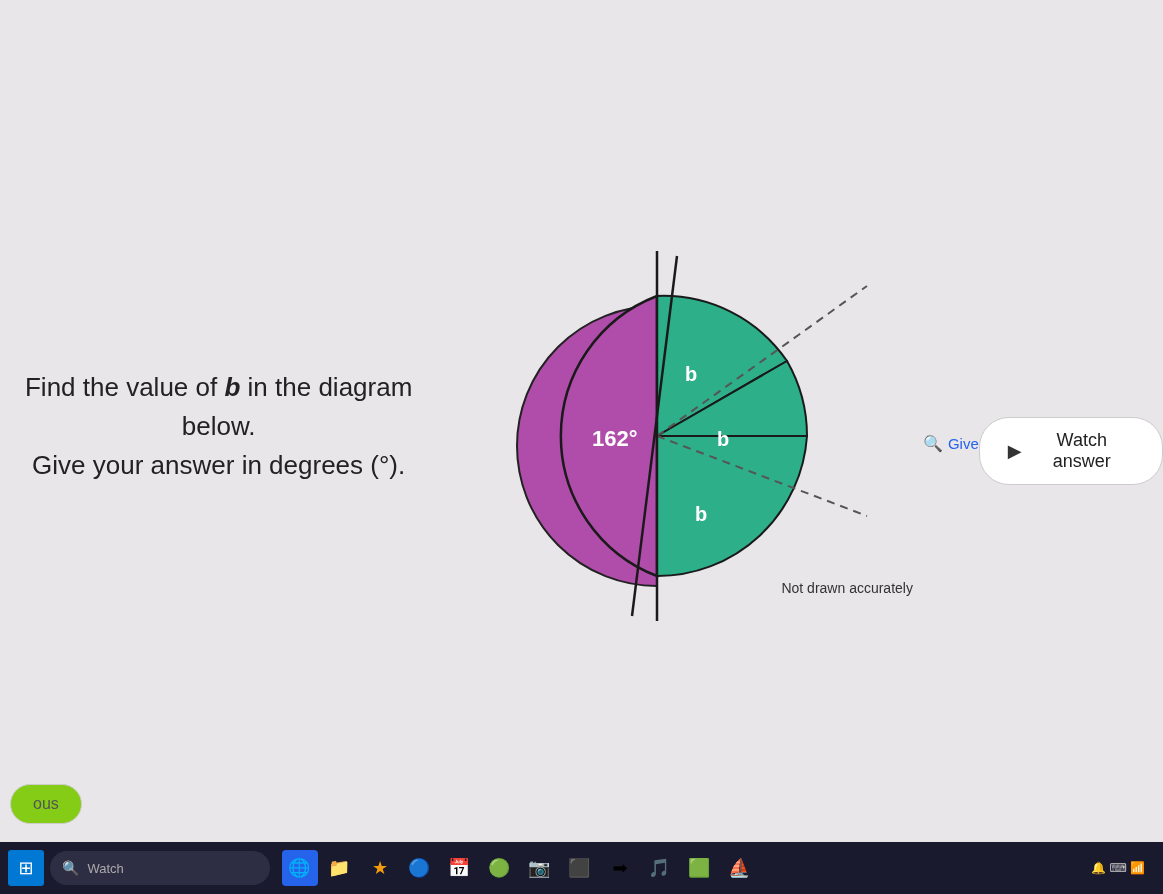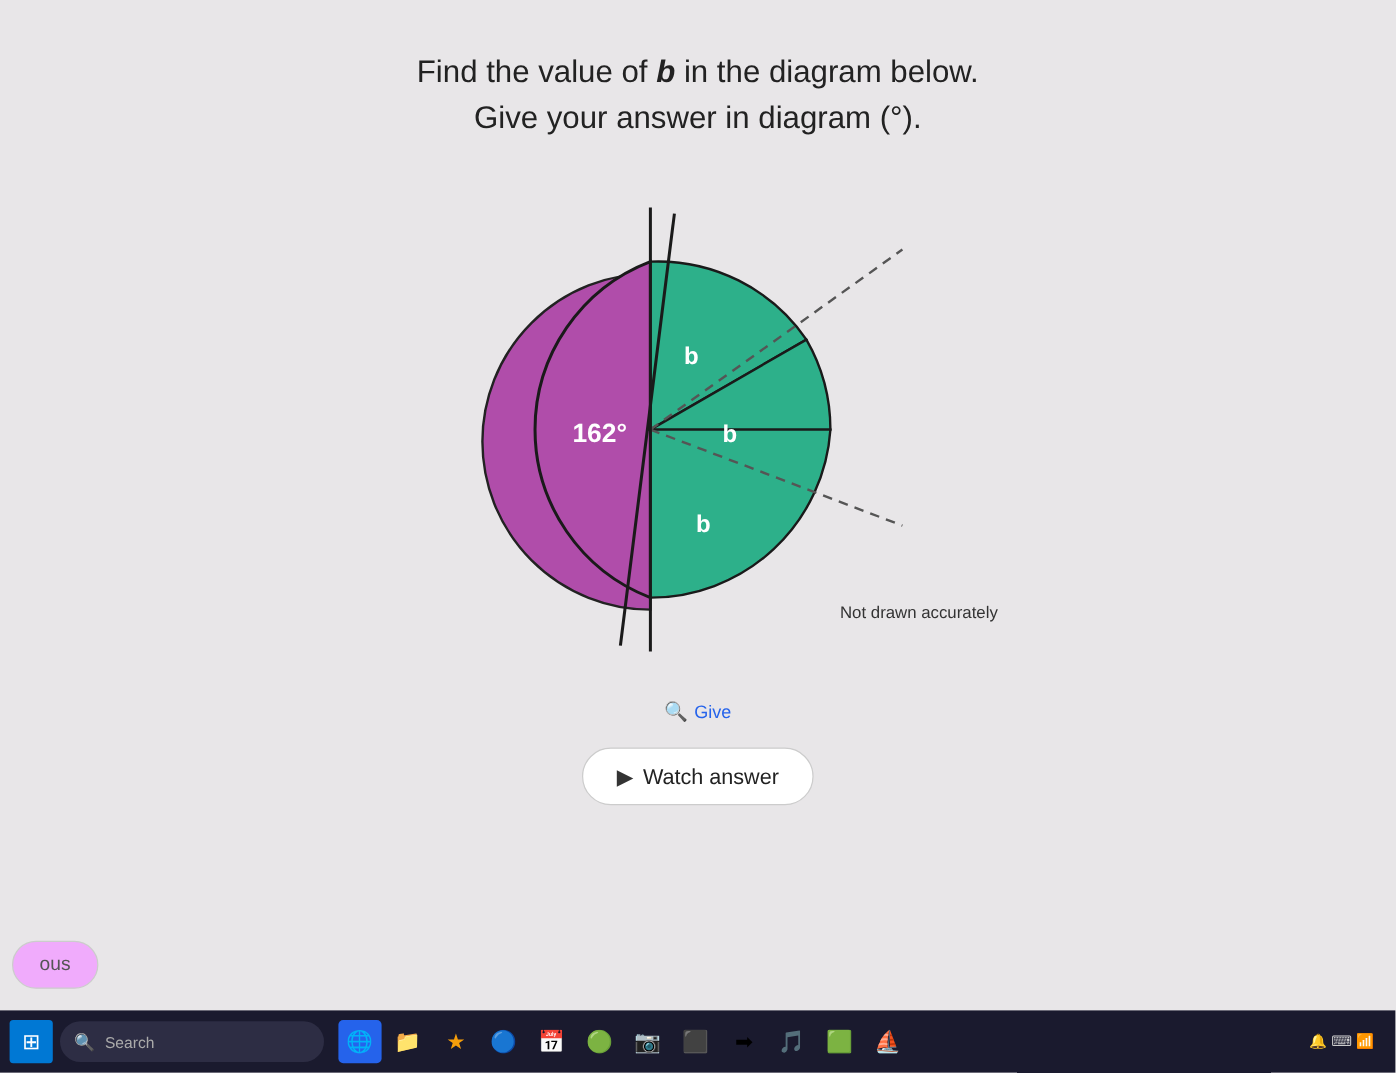--- a/index.html
+++ b/index.html
@@ -7,21 +7,21 @@
       width: 1163px;
       height: 894px;
       background: #e8e6e8;
       font-family: Arial, sans-serif;
       overflow: hidden;
       position: relative;
     }
 
     .main-content {
       display: flex;
-      flex-direction: column;
+      flex-direction: row;
       align-items: center;
       padding-top: 40px;
       height: calc(894px - 52px);
     }
 
     .question-title {
       text-align: center;
       font-size: 26px;
       color: #222;
       line-height: 1.5;
@@ -84,21 +84,21 @@
 
     .watch-video-btn .play-icon {
       color: #333;
       font-size: 18px;
     }
 
     .previous-btn {
       position: absolute;
       left: 10px;
       bottom: 70px;
-      background: #f0abfc;
+      background: #84cc16;
       border: 1.5px solid #ccc;
       border-radius: 30px;
       padding: 10px 22px;
       font-size: 16px;
       color: #555;
       cursor: pointer;
     }
 
     
     .taskbar {
@@ -166,21 +166,21 @@
       padding-right: 10px;
     }
   </style>
 </head>
 <body>
 
 <div class="main-content">
 
   <div class="question-title">
     <span>Find the value of <em>b</em> in the diagram below.</span><br>
-    <span>Give your answer in diagram (°).</span>
+    <span>Give your answer in degrees (°).</span>
   </div>
 
   <div class="diagram-container">
     <svg class="diagram-svg" width="520" height="420" viewBox="0 0 520 420">
 
       <path d="M 220 80 A 140 140 0 0 0 220 360 Z" fill="#b04daa" stroke="#222" stroke-width="2"></path>
 
       <path d="M 220 210 L 80 210 A 140 140 0 0 1 220 210" fill="none"></path>
 
       <path d="M 220 70 A 150 150 0 0 0 220 350 L 220 210 Z" fill="#b04daa" stroke="#1a1a1a" stroke-width="2.5"></path>
@@ -225,21 +225,21 @@
 <div class="previous-btn" style="position:absolute; left:10px; bottom:70px;">
   <span>ous</span>
 </div>
 
 <div class="taskbar">
   <div class="taskbar-start">
     <span>⊞</span>
   </div>
   <div class="taskbar-search">
     <span style="font-size:14px;">🔍</span>
-    <span>Search</span>
+    <span>Watch</span>
   </div>
   <div class="taskbar-icons">
     <div class="taskbar-icon" style="background:#2563eb; color:white;">🌐</div>
     <div class="taskbar-icon" style="color:#0078d4;">📁</div>
     <div class="taskbar-icon" style="color:#f59e0b;">★</div>
     <div class="taskbar-icon">🔵</div>
     <div class="taskbar-icon">📅</div>
     <div class="taskbar-icon" style="color:#22c55e;">🟢</div>
     <div class="taskbar-icon">📷</div>
     <div class="taskbar-icon" style="color:#ef4444;">⬛</div>

